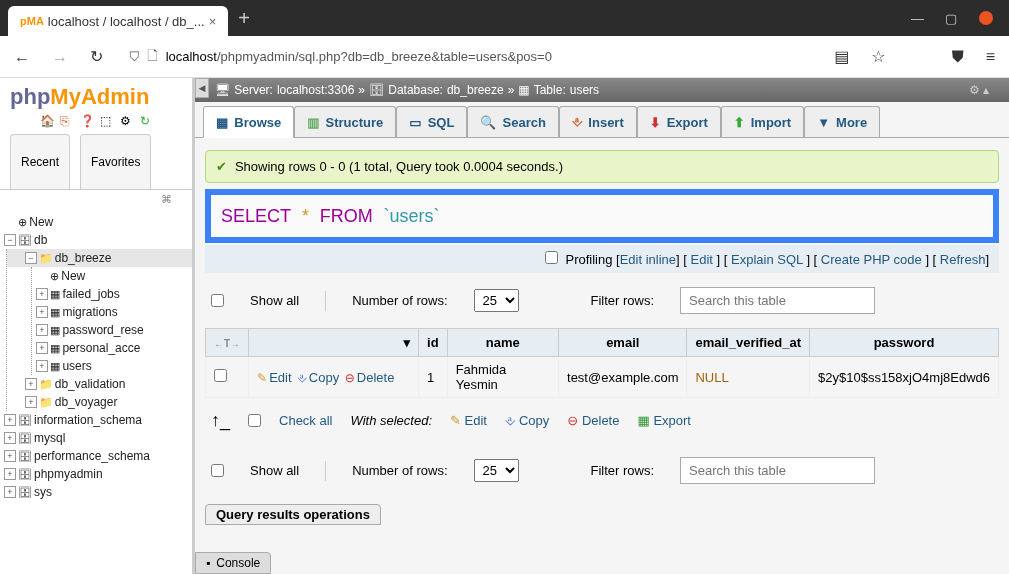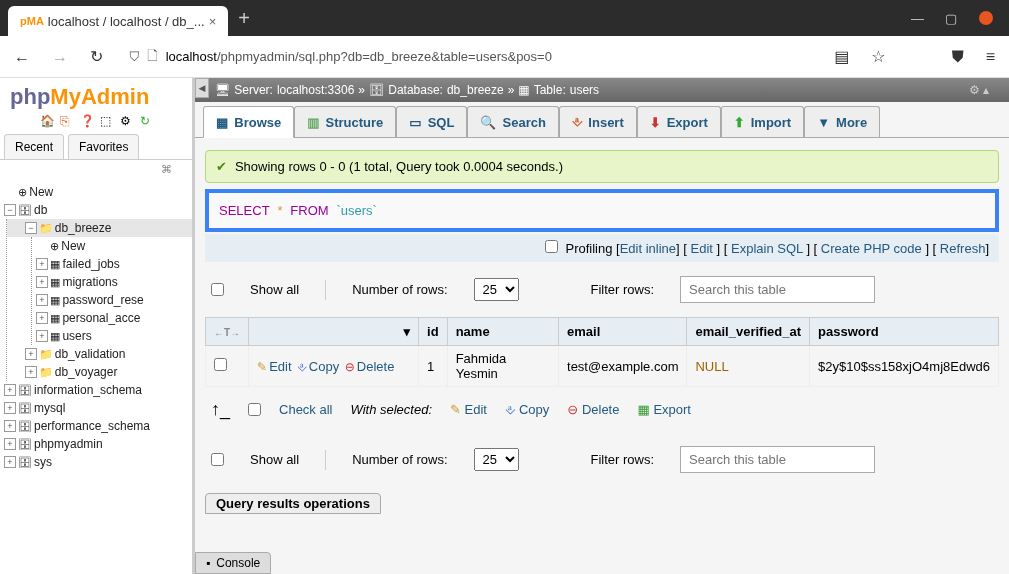--- a/index.html
+++ b/index.html
@@ -25,57 +25,57 @@
 .content { display: flex; height: calc(100% - 78px); background: #fff; }
 
 .sidebar { width: 195px; border-right: 3px solid #ccc; display: flex; flex-direction: column; background: #fff; overflow: hidden; position: relative; }
 .logo { padding: 6px 10px 2px; font-size: 22px; font-weight: bold; }
 .logo .php { color: #666699; }
 .logo .my { color: #f89406; }
 .logo .admin { color: #f89406; }
 .toolicons { display: flex; gap: 6px; padding: 2px 10px 6px 40px; }
 .toolicons span { width: 14px; height: 14px; display: inline-block; font-size: 12px; }
 .sidetabs { display: flex; border-bottom: 1px solid #ccc; }
-.sidetab { padding: 5px 10px; border: 1px solid #ccc; border-bottom: none; background: #f5f5f5; border-radius: 4px 4px 0 0; margin-left: 4px; font-size: 12px; cursor: pointer; }
+.sidetab { padding: 20px 10px; border: 1px solid #ccc; border-bottom: none; background: #f5f5f5; border-radius: 4px 4px 0 0; margin-left: 10px; font-size: 12px; cursor: pointer; }
 .linkicon { text-align: right; padding: 3px 20px; color: #888; font-size: 11px; }
 .tree { padding: 4px 0; font-size: 12px; color: #222; overflow-y: auto; flex: 1; white-space: nowrap; }
 .tree-item { display: flex; align-items: center; padding: 2px 4px; gap: 2px; cursor: pointer; }
 .tree-item.selected { background: #e6e6e6; }
 .expander { width: 12px; height: 12px; border: 1px solid #999; display: inline-flex; align-items: center; justify-content: center; font-size: 9px; color: #555; background: #fff; cursor: pointer; }
 .spacer1 { width: 12px; display: inline-block; }
 .dots { border-left: 1px dotted #999; margin-left: 6px; }
 .ticon { font-size: 11px; }
 
 .main { flex: 1; background: #f5f5f5; overflow: hidden; display: flex; flex-direction: column; position: relative; }
 .collapse-handle { position: absolute; left: 0; top: 0; width: 14px; height: 20px; background: #ddd; border: 1px solid #aaa; font-size: 9px; display: flex; align-items: center; justify-content: center; color: #555; cursor: pointer; }
 .breadcrumb { background: linear-gradient(#888, #666); color: #fff; padding: 5px 20px; font-size: 12px; display: flex; align-items: center; gap: 4px; }
 .breadcrumb a { color: #fff; text-decoration: none; }
 .breadcrumb .gear { margin-left: auto; color: #ccc; cursor: pointer; }
 .maintabs { background: #f5f5f5; padding: 4px 8px 0; display: flex; gap: 0; border-bottom: 1px solid #aaa; }
 .maintab { padding: 7px 12px; border: 1px solid #aaa; border-bottom: none; background: #eee; display: flex; align-items: center; gap: 6px; font-size: 13px; color: #235a81; cursor: pointer; border-radius: 3px 3px 0 0; font-weight: bold; }
 .maintab.active { background: #fff; border-bottom: 1px solid #fff; margin-bottom: -1px; }
 .mainbody { padding: 12px 10px; overflow-y: auto; flex: 1; }
 .success { background: #e8f5c8; border: 1px solid #b6d67c; padding: 8px 10px; border-radius: 4px; display: flex; align-items: center; gap: 8px; }
 .check { color: #4a8a0e; }
-.sqlbox { background: #f9f9f9; border: 4px solid #3b82f6; padding: 10px; margin-top: 6px; font-family: monospace; font-size: 13px; }
+.sqlbox { background: #f9f9f9; border: 6px solid #3b82f6; padding: 10px; margin-top: 6px; font-family: monospace; font-size: 18px; }
 .sql-select { color: #909; }
 .sql-star { color: #c93; }
 .sql-from { color: #909; }
 .sql-table { color: #39a; }
 .sqlactions { background: #e6edf3; padding: 6px 10px; text-align: right; margin-top: 2px; font-size: 13px; }
 .sqlactions input[type=checkbox] { margin-right: 4px; }
 .sqlactions a { color: #235a81; text-decoration: none; }
 .rowbar { display: flex; align-items: center; gap: 26px; padding: 14px 6px; font-size: 13px; }
 .rowbar .sep { border-left: 1px solid #ccc; height: 20px; }
 select { padding: 2px 4px; font-size: 13px; }
 input[type=text].filter { padding: 5px 8px; width: 195px; font-size: 13px; border: 1px solid #aaa; }
 .options { color: #235a81; padding: 4px 6px; cursor: pointer; font-size: 13px; }
 .datatable { width: 100%; border-collapse: collapse; font-size: 13px; }
 .datatable th { background: #e6edf3; border: 1px solid #ccc; padding: 6px 8px; text-align: left; font-weight: bold; }
-.datatable th.sortable { cursor: pointer; }
+.datatable th.sortable { cursor: pointer; text-align: center; }
 .datatable td { border: 1px solid #eee; padding: 5px 8px; vertical-align: middle; }
 .datatable .null { color: #a16207; }
 a.action { color: #235a81; text-decoration: none; margin: 0 2px; }
 .aicon { font-size: 12px; }
 .bulkbar { display: flex; align-items: center; gap: 18px; padding: 12px 6px; font-size: 13px; }
 .bulkbar .arrow { font-size: 18px; }
 .bulkbar a { color: #235a81; text-decoration: none; }
 .bulkbar .italic { font-style: italic; }
 .fieldset-label { border: 1px solid #aaa; background: #eee; padding: 2px 10px; border-radius: 4px 4px 0 0; display: inline-block; font-weight: bold; margin-top: 6px; }
 .console { position: absolute; bottom: 0; left: 0; background: #ddd; border: 1px solid #aaa; padding: 3px 10px; font-size: 12px; display: flex; align-items: center; gap: 6px; border-radius: 0 4px 0 0; }

